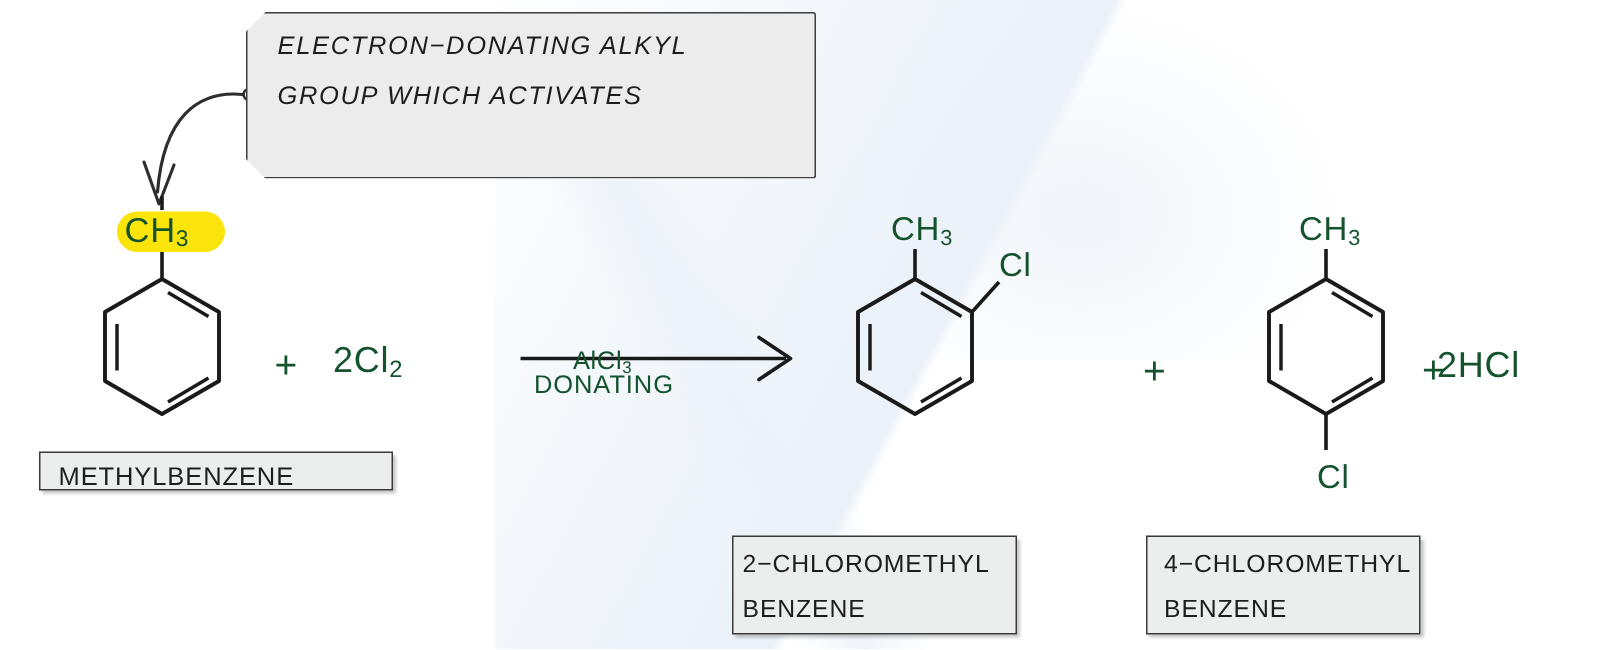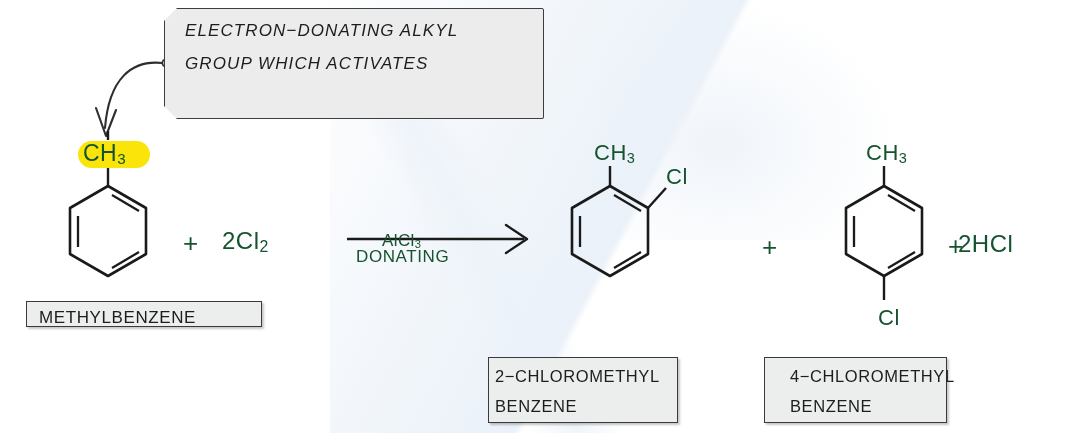--- a/index.html
+++ b/index.html
@@ -74,21 +74,21 @@
     line-height: 30px;
     padding: 3px 0 0 6px;
     margin-left: 20px;
   }
 
   #product-2-label {
     left: 764px; top: 357px;
     width: 183px; height: 66px;
     font-size: 16.5px;
     line-height: 30px;
-    padding: 3px 0 0 25px;
+    padding: 3px 0 0 11px;
   }
 
   
   #annotation-callout {
     position: absolute;
     left: 164px; top: 8px;
     width: 380px; height: 111px;
     background: #ececec;
     color: #1d1d1d;
     font-size: 17px;

